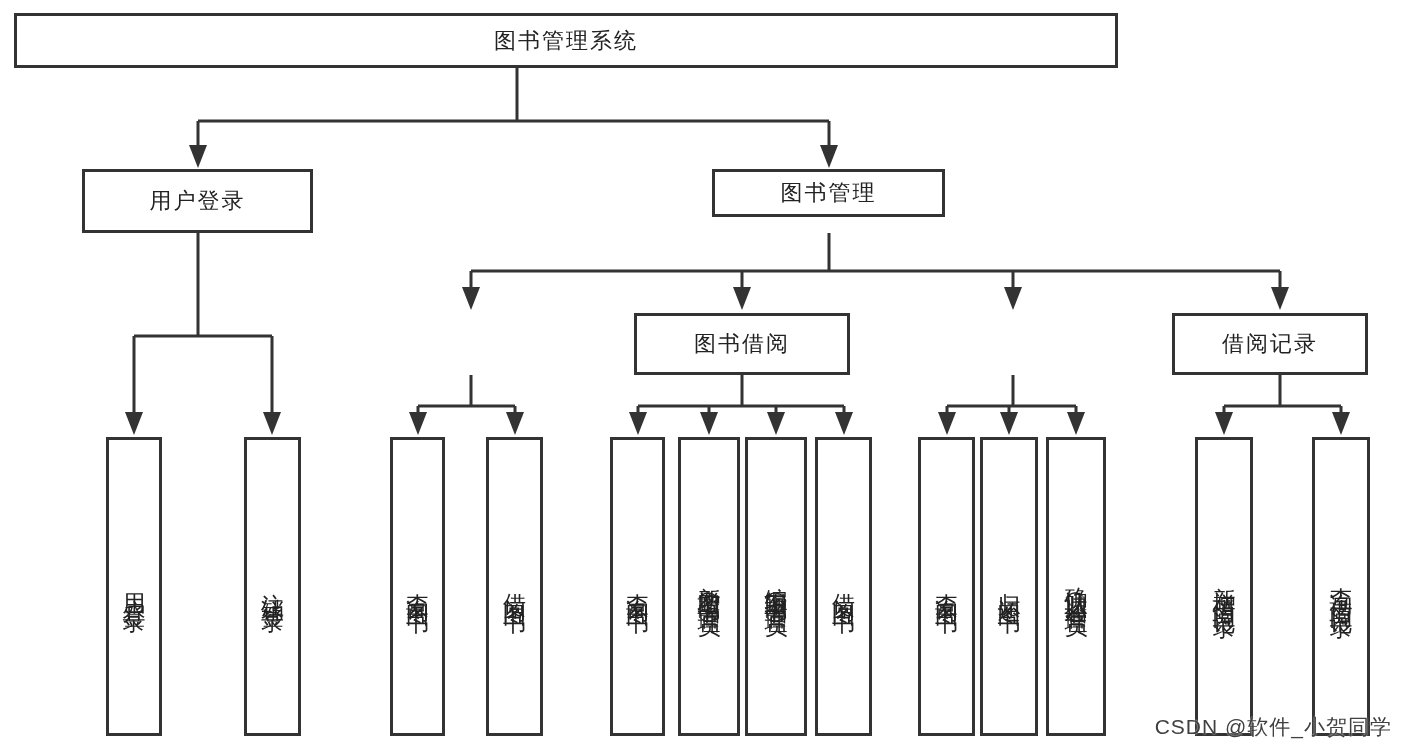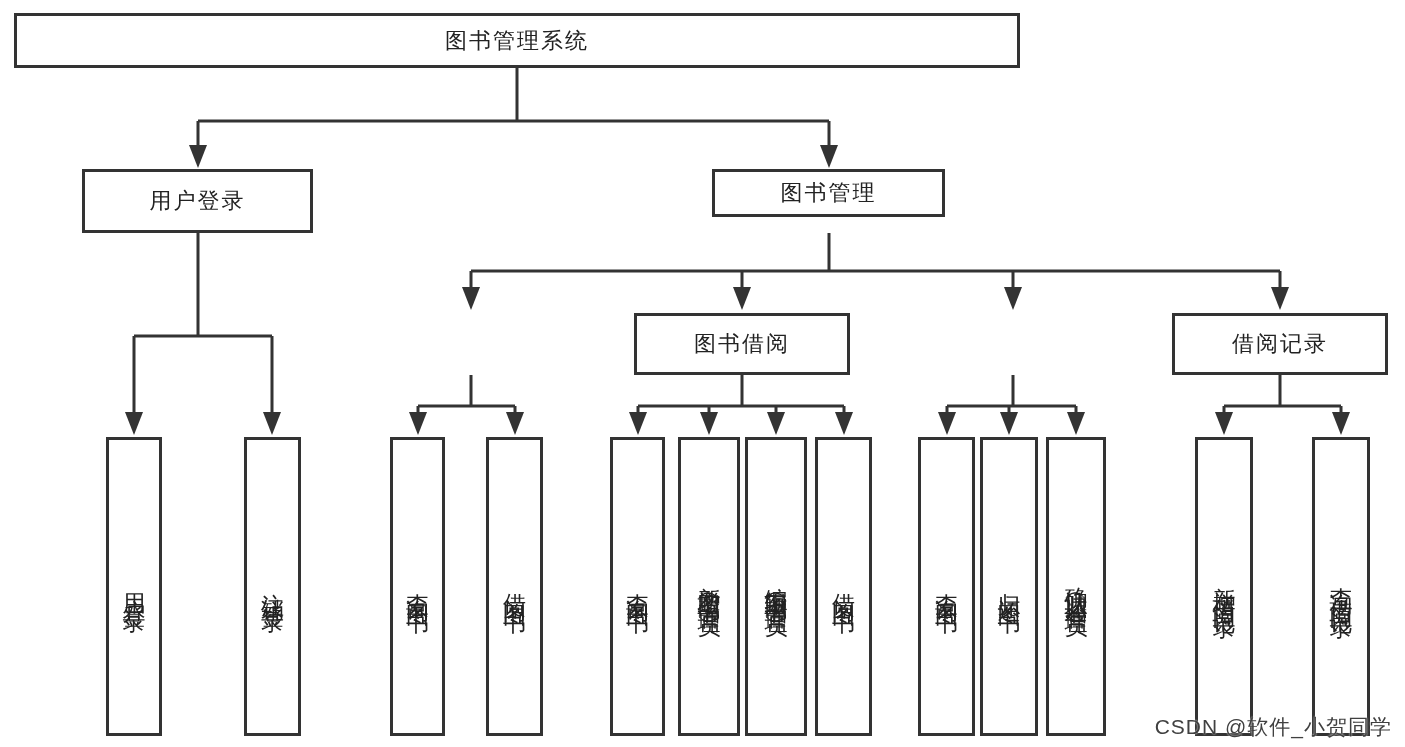--- a/index.html
+++ b/index.html
@@ -119,35 +119,35 @@
 
     <g stroke="#333333" stroke-width="3" fill="none">
       <path d="M1280 375 V406 M1224 406 H1341 M1224 406 V416 M1341 406 V416"></path>
     </g>
     <g fill="#333333" stroke="none">
       <polygon points="1215,412 1233,412 1224,435"></polygon>
       <polygon points="1332,412 1350,412 1341,435"></polygon>
     </g>
   </svg>
 
-  <div class="node" style="left:14px; top:13px; width:1006px; height:55px;">
+  <div class="node" style="left:14px; top:13px; width:1104px; height:55px;">
     <span class="hlabel">图书管理系统</span>
   </div>
 
   <div class="node" style="left:82px; top:169px; width:231px; height:64px;">
     <span class="hlabel">用户登录</span>
   </div>
   <div class="node" style="left:712px; top:169px; width:233px; height:48px;">
     <span class="hlabel">图书管理</span>
   </div>
 
   <div class="node" style="left:634px; top:313px; width:216px; height:62px;">
     <span class="hlabel">图书借阅</span>
   </div>
-  <div class="node" style="left:1172px; top:313px; width:216px; height:62px;">
+  <div class="node" style="left:1172px; top:313px; width:196px; height:62px;">
     <span class="hlabel">借阅记录</span>
   </div>
 
   <div class="node leaf" style="left:106px; top:437px; width:56px; height:299px;">
     <span class="vlabel">用户登录</span>
   </div>
   <div class="node leaf" style="left:244px; top:437px; width:57px; height:299px;">
     <span class="vlabel">注销登录</span>
   </div>
 

